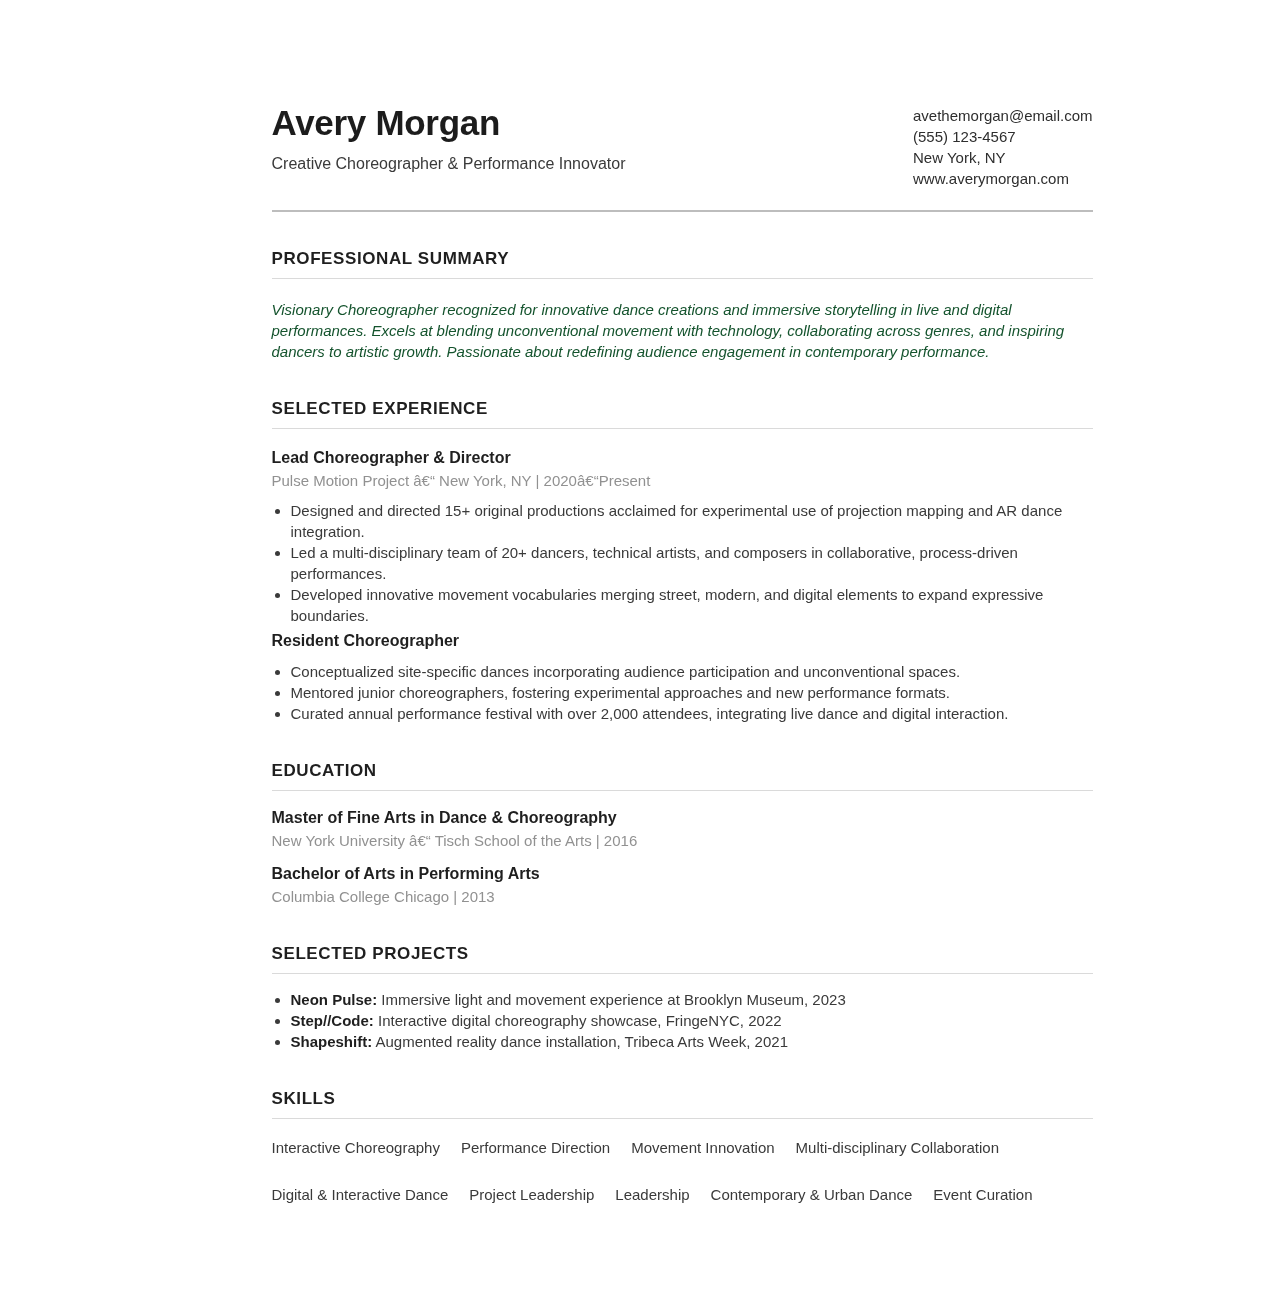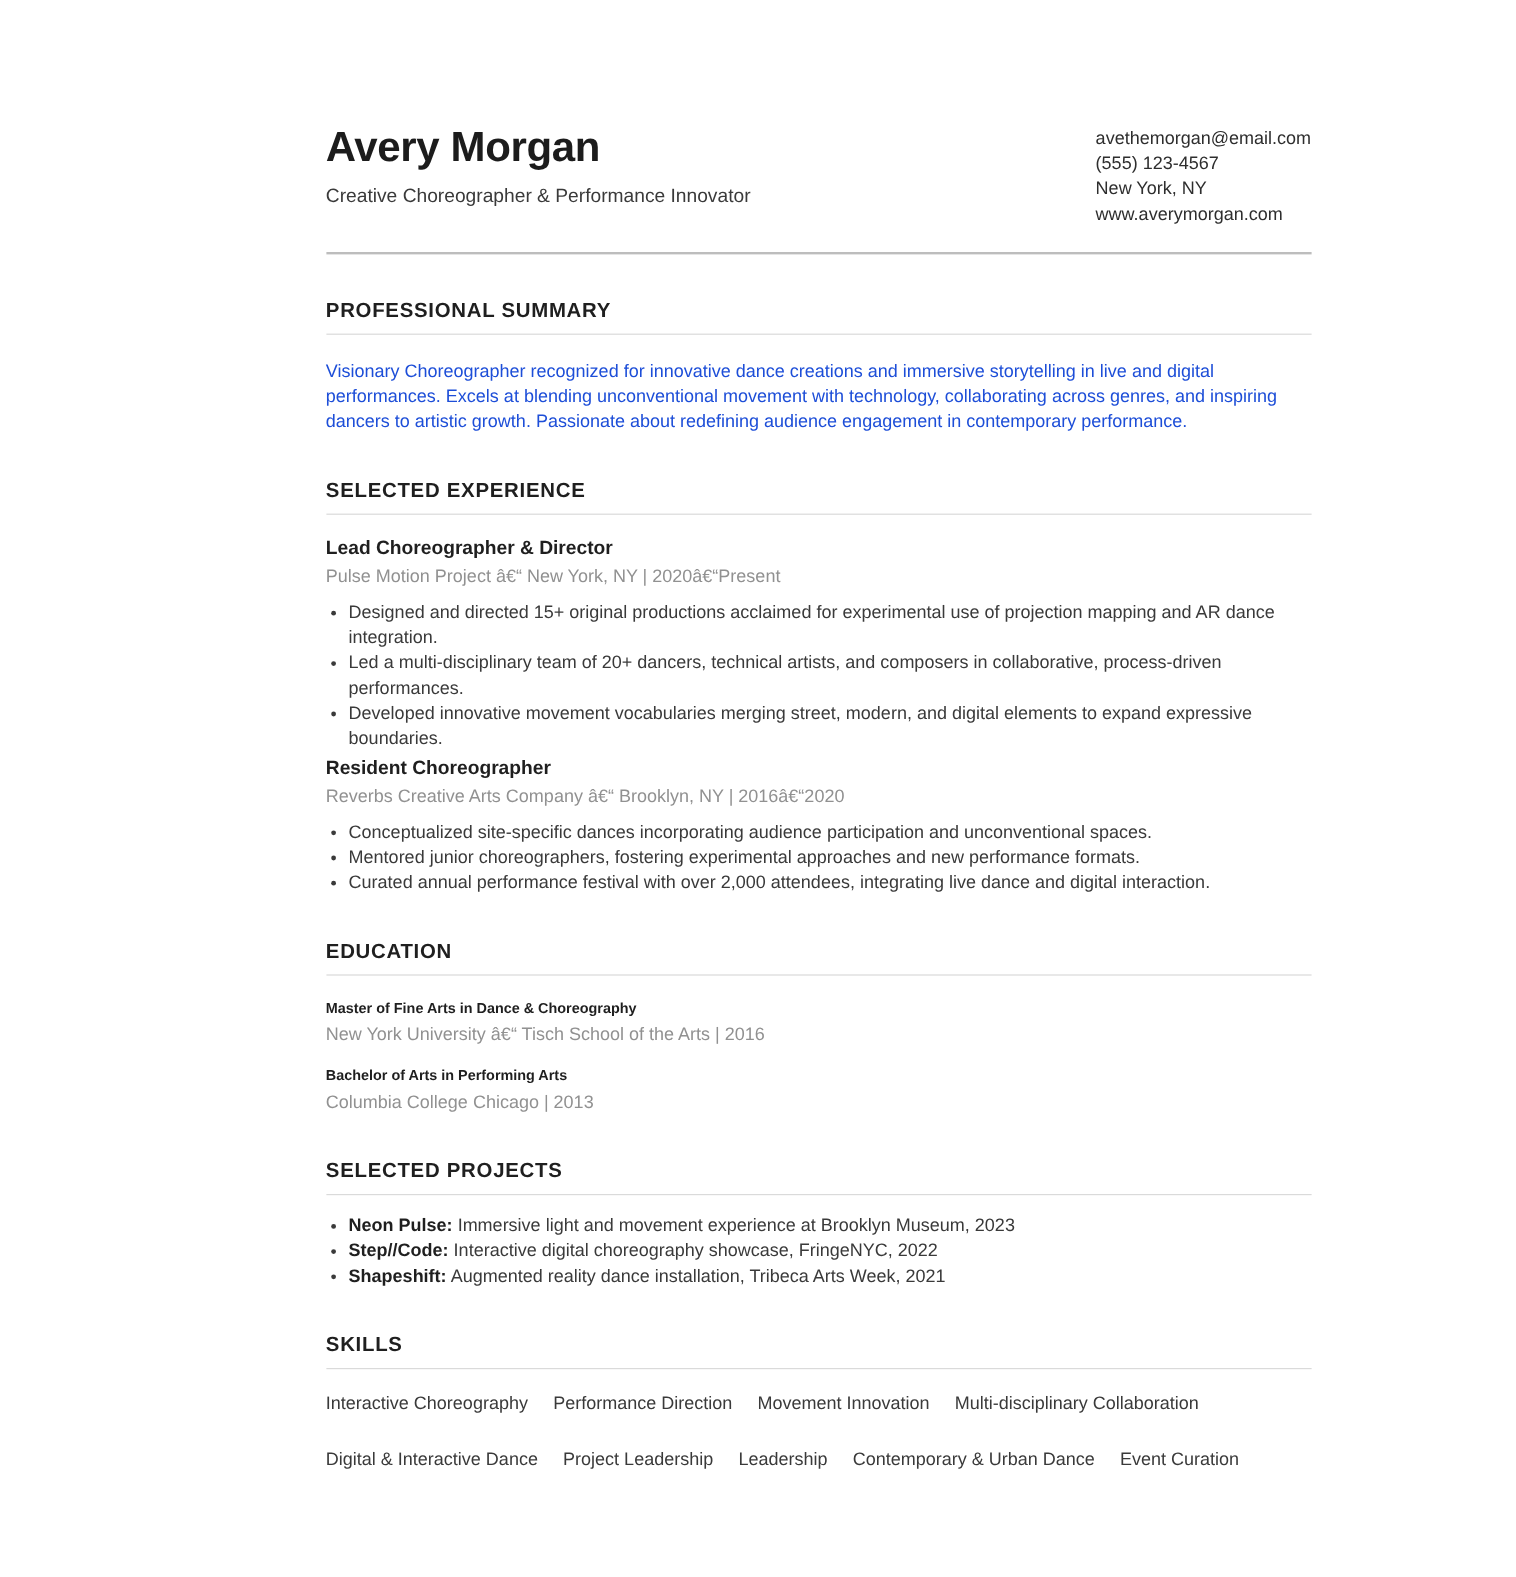--- a/index.html
+++ b/index.html
@@ -60,21 +60,22 @@
   .section-rule {
     margin-top: 9px;
     border: none;
     border-top: 1px solid #dadada;
     height: 0;
   }
 
   .body-text {
     font-size: 15px;
     line-height: 21px;
-    color: #1d4ed8;
+    color: #14532d;
+    font-style: italic;
   }
   .summary-text { margin-top: 20px; }
 
   
   .job { margin-top: 18px; }
   .job + .job { margin-top: 4px; }
   .job-title {
     font-size: 16px;
     font-weight: 700;
     color: #1f1f1f;
@@ -95,21 +96,21 @@
   ul.bullets li {
     font-size: 15px;
     line-height: 21px;
     color: #3a3a3a;
   }
 
   
   .degree { margin-top: 16px; }
   .degree + .degree { margin-top: 12px; }
   .degree-title {
-    font-size: 12px;
+    font-size: 16px;
     font-weight: 700;
     color: #1f1f1f;
     line-height: 22px;
     margin: 0;
   }
   .degree-meta {
     font-size: 15px;
     color: #919191;
     line-height: 21px;
     margin-top: 1px;
@@ -168,21 +169,20 @@
         <div class="job-meta">Pulse Motion Project â€“ New York, NY | 2020â€“Present</div>
         <ul class="bullets">
           <li>Designed and directed 15+ original productions acclaimed for experimental use of projection mapping and AR dance integration.</li>
           <li>Led a multi-disciplinary team of 20+ dancers, technical artists, and composers in collaborative, process-driven performances.</li>
           <li>Developed innovative movement vocabularies merging street, modern, and digital elements to expand expressive boundaries.</li>
         </ul>
       </div>
 
       <div class="job">
         <h3 class="job-title">Resident Choreographer</h3>
-        <div class="job-meta">Reverbs Creative Arts Company â€“ Brooklyn, NY | 2016â€“2020</div>
         <ul class="bullets">
           <li>Conceptualized site-specific dances incorporating audience participation and unconventional spaces.</li>
           <li>Mentored junior choreographers, fostering experimental approaches and new performance formats.</li>
           <li>Curated annual performance festival with over 2,000 attendees, integrating live dance and digital interaction.</li>
         </ul>
       </div>
     </div>
 
     <div class="section">
       <h2 class="section-heading">EDUCATION</h2>

